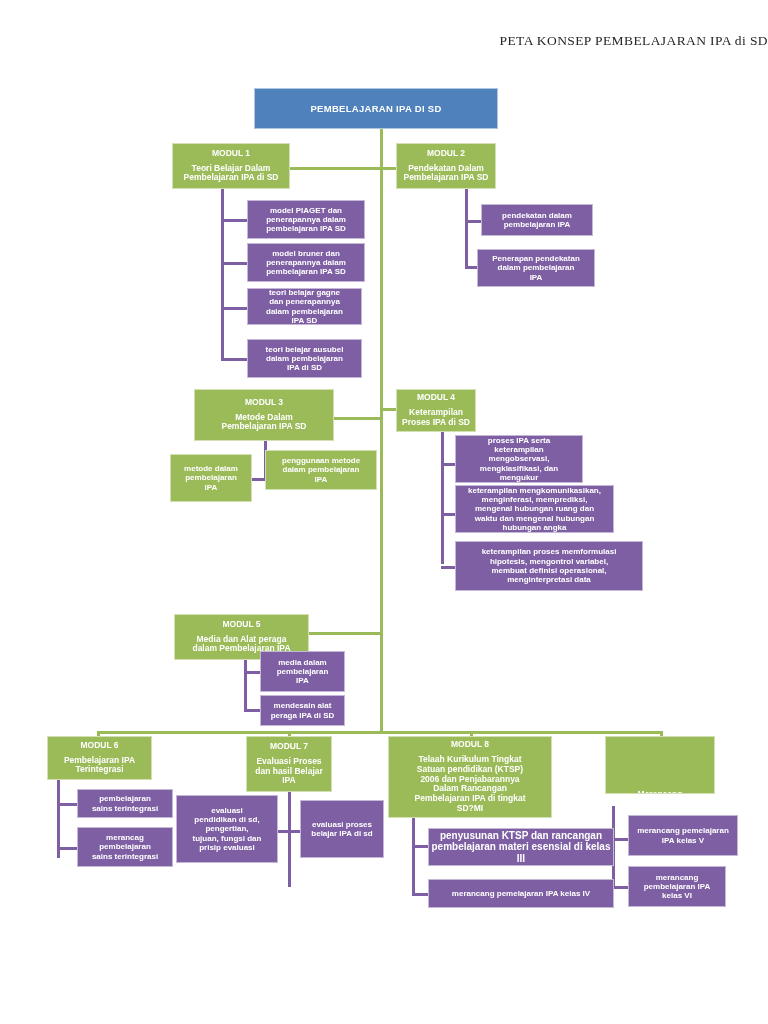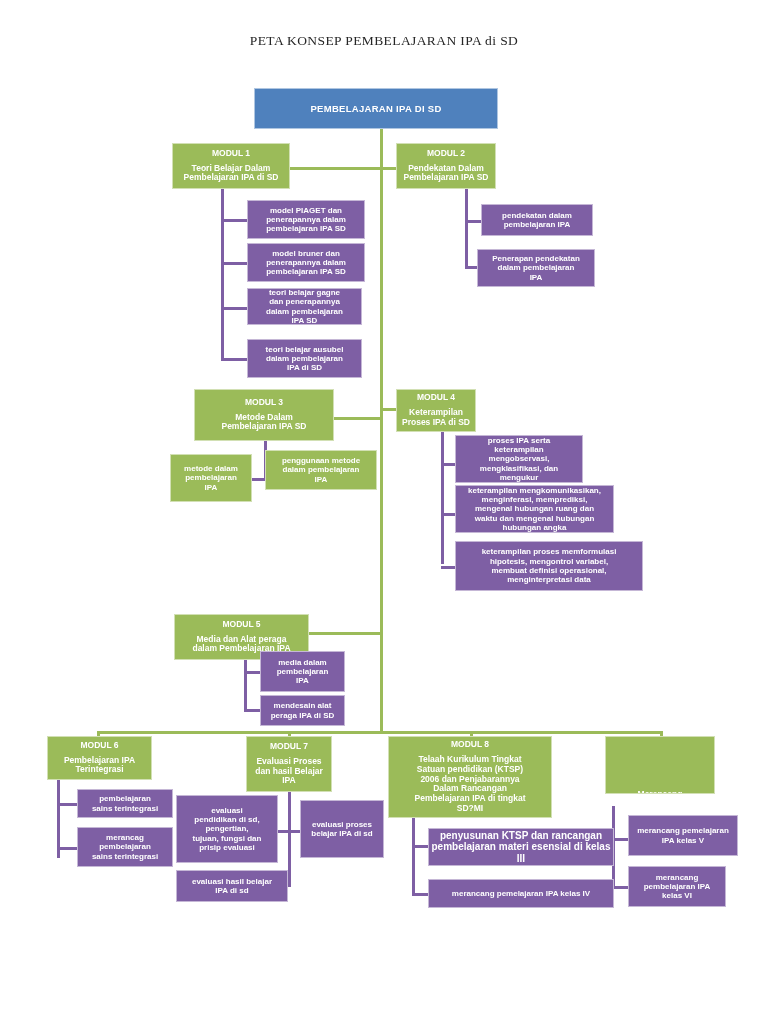--- a/index.html
+++ b/index.html
@@ -7,21 +7,21 @@
     width: 768px; height: 1024px;
     background: #ffffff;
     font-family: "Liberation Sans", sans-serif;
     overflow: hidden;
   }
   #canvas { position: relative; width: 768px; height: 1024px; }
 
   .page-title {
     position: absolute;
     left: 0; top: 33px; width: 768px;
-    text-align: center;
+    text-align: right;
     font-family: "Liberation Serif", serif;
     font-size: 13.5px;
     letter-spacing: 0.4px;
     color: #262626;
     white-space: nowrap;
   }
 
   
   .ln { position: absolute; background: #9BBB59; }
   .ln.v { width: 3px; }
@@ -256,24 +256,20 @@
     <span class="bd">evaluasi
 pendidikan di sd,
 pengertian,
 tujuan, fungsi dan
 prisip evaluasi</span>
   </div>
   <div class="node purple" style="left:300px; top:800px; width:84px; height:58px; font-size:8px;">
     <span class="bd">evaluasi proses
 belajar IPA di sd</span>
   </div>
-  <div class="node purple" style="left:176px; top:870px; width:112px; height:32px; font-size:8px;">
-    <span class="bd">evaluasi hasil belajar
-IPA di sd</span>
-  </div>
 
   <div class="node green" style="left:388px; top:736px; width:164px; height:82px; font-size:8.5px;">
     <span class="hd">MODUL 8</span>
     <span class="gap"></span>
     <span class="bd">Telaah Kurikulum Tingkat
 Satuan pendidikan (KTSP)
 2006 dan Penjabarannya
 Dalam Rancangan
 Pembelajaran IPA di tingkat
 SD?MI</span>

